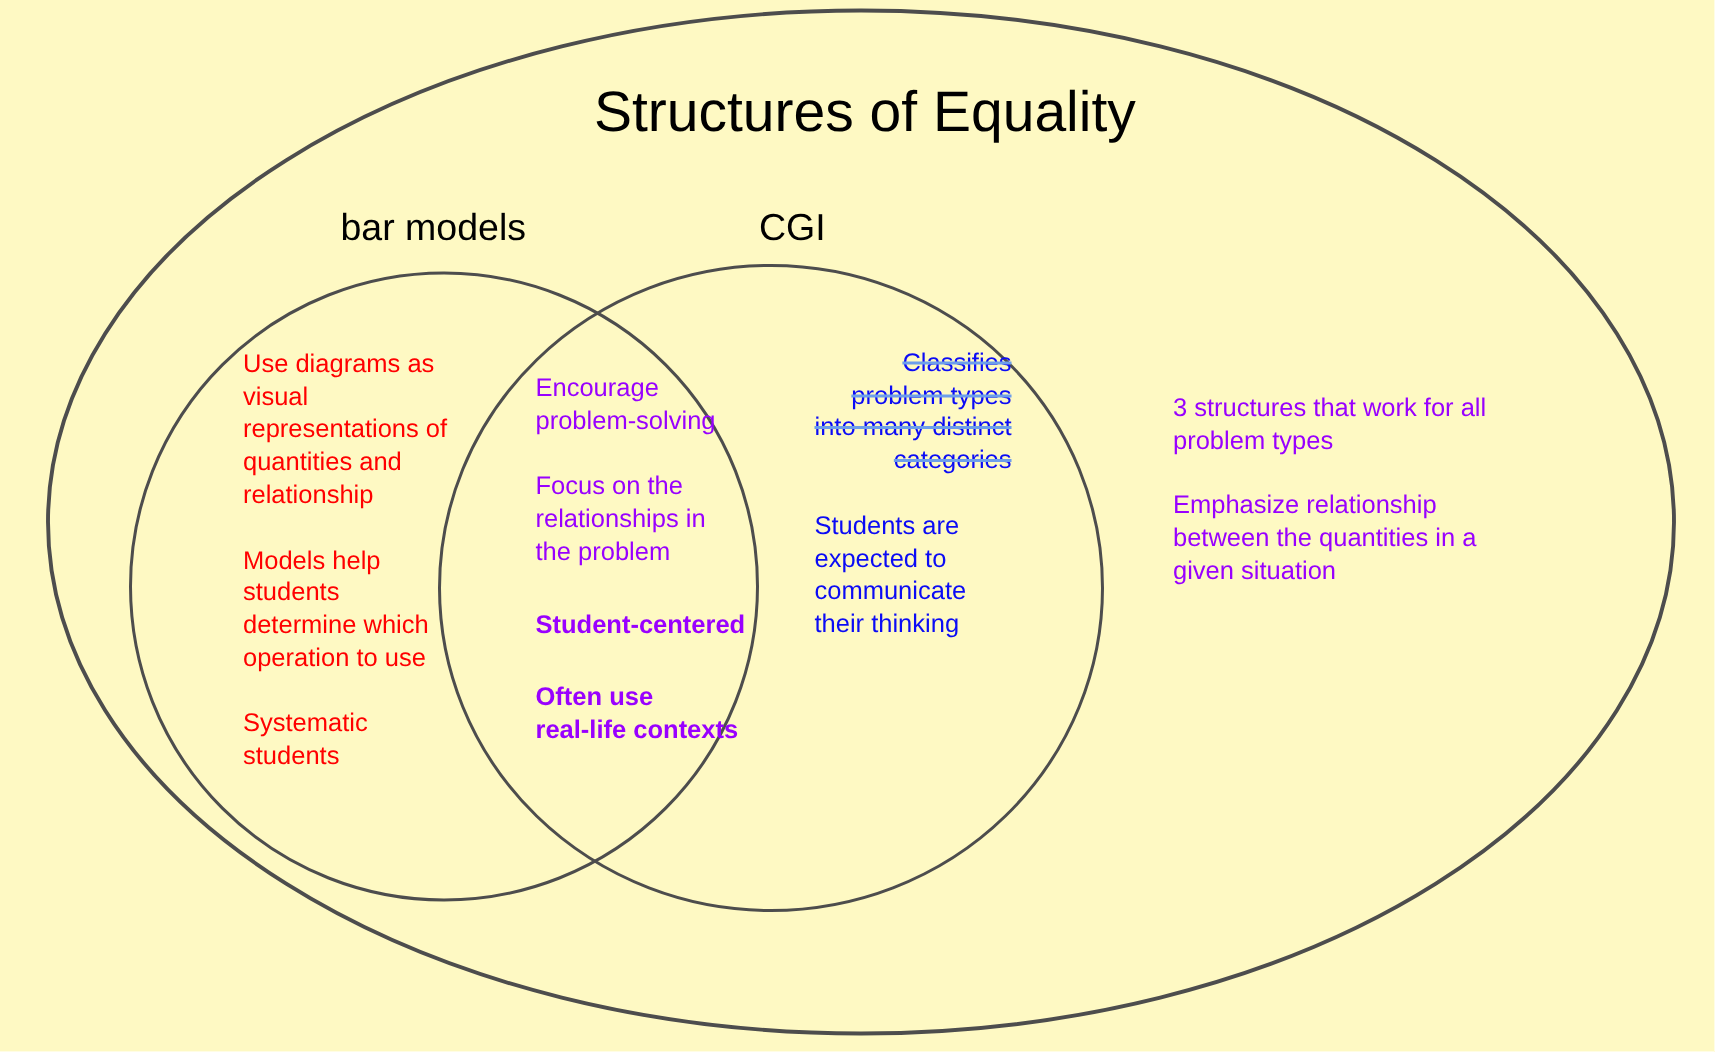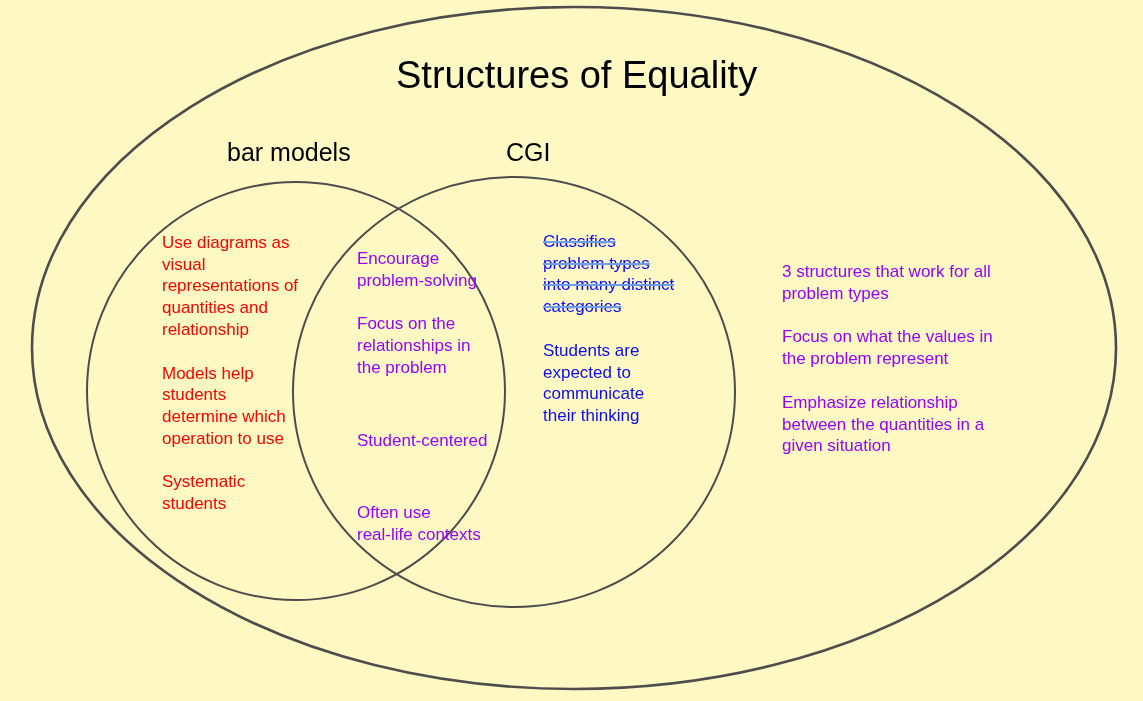--- a/index.html
+++ b/index.html
@@ -42,25 +42,26 @@
     font-size: 17px;
     line-height: 21.7px;
     white-space: nowrap;
   }
   .col-left-only    { left: 162px; top: 232px; color: #ff0000; }
   .col-intersection { left: 357px; top: 248px; color: #9900ff; }
   .col-right-only   { left: 543px; top: 231px; color: #0b0bf5; }
   .col-outer-right  { left: 782px; top: 261px; color: #9900ff; }
   .para { margin: 0; }
   .gap1 { margin-top: 22px; }
-  .gap2 { margin-top: 51px; }
+  .gap2 { margin-top: 27px; font-weight: bold; }
   .strike .line {
     text-decoration: line-through;
     text-decoration-color: #6d9eeb;
     text-decoration-thickness: 2px;
+    text-align: right;
   }
 </style>
 </head>
 <body>
 
 <div id="canvas">
 
   <svg id="shapes" width="1143" height="701" viewBox="0 0 1143 701">
     <ellipse cx="574" cy="348" rx="542" ry="341" fill="none" stroke="#4d4d4d" stroke-width="2.6"></ellipse>
     <ellipse cx="296" cy="391" rx="209" ry="209" fill="none" stroke="#4d4d4d" stroke-width="2"></ellipse>
@@ -126,23 +127,19 @@
         <div class="line">their thinking</div>
       </div>
   </div>
 
   <div class="col col-outer-right">
     <div class="para">
         <div class="line">3 structures that work for all</div>
         <div class="line">problem types</div>
       </div>
     <div class="para gap1">
-        <div class="line">Focus on what the values in</div>
-        <div class="line">the problem represent</div>
-      </div>
-    <div class="para gap1">
         <div class="line">Emphasize relationship</div>
         <div class="line">between the quantities in a</div>
         <div class="line">given situation</div>
       </div>
   </div>
 
 </div>
 
 </body></html>

